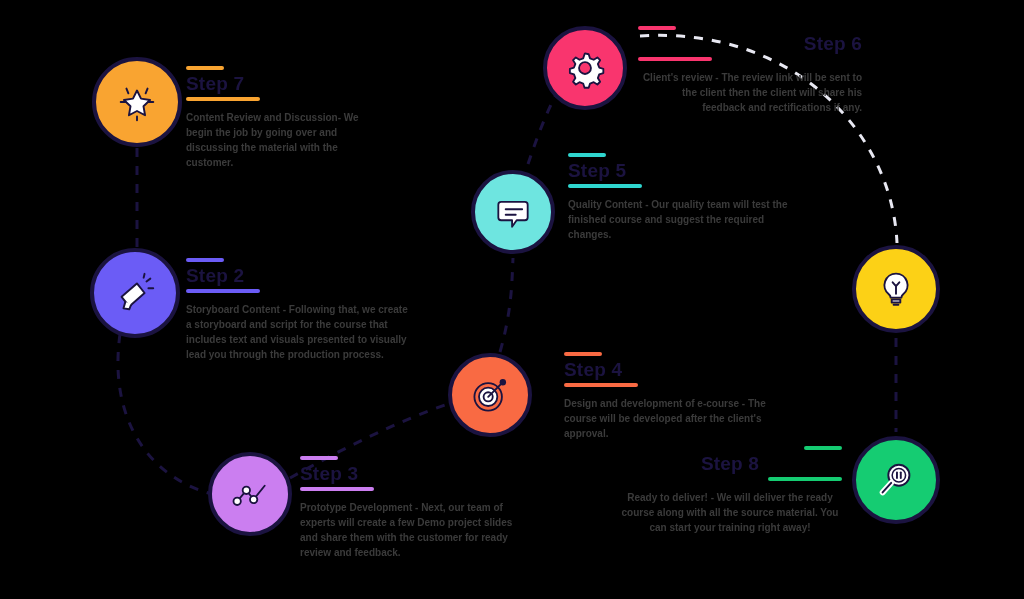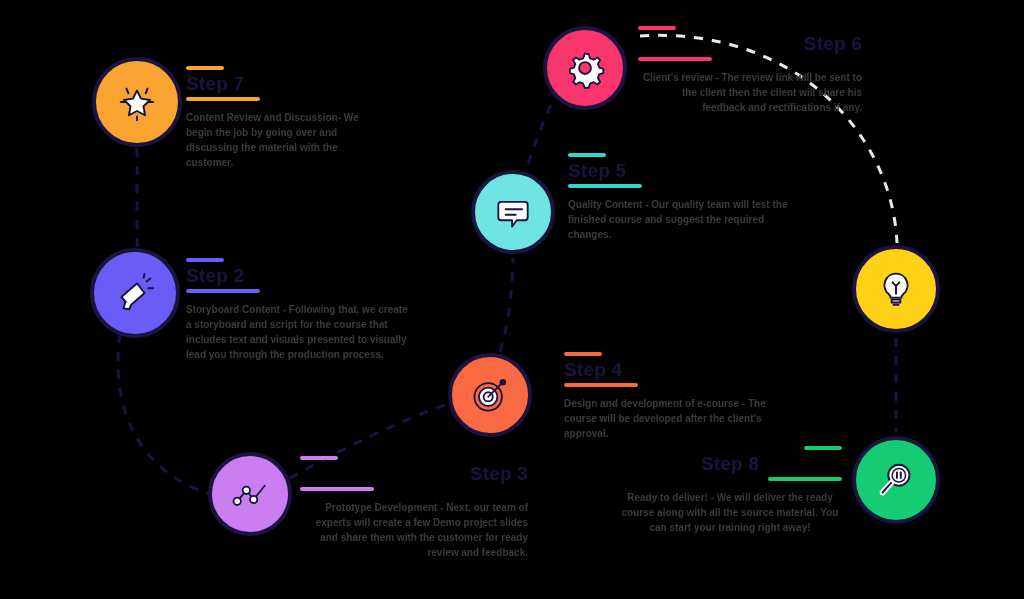--- a/index.html
+++ b/index.html
@@ -91,21 +91,21 @@
   <div class="node" style="left:208px;top:452px;width:84px;height:84px;background:#cb7ef0;">
     <span>
       <svg width="44" height="44" viewBox="0 0 48 48">
         <path d="M10 32 L20 20 L28 30 L40 15" fill="none" stroke="#1b1340" stroke-width="2" stroke-linecap="round" stroke-linejoin="round"></path>
         <circle cx="10" cy="32" r="4" fill="#fff" stroke="#1b1340" stroke-width="2"></circle>
         <circle cx="20" cy="20" r="4" fill="#fff" stroke="#1b1340" stroke-width="2"></circle>
         <circle cx="28" cy="30" r="4" fill="#fff" stroke="#1b1340" stroke-width="2"></circle>
       </svg>
     </span>
   </div>
-  <div class="block" style="left:300px;top:456px;width:228px;text-align:right;">
+  <div class="block" style="left:300px;top:456px;width:228px;">
     <div class="bar top" style="background:#cb7ef0;"></div>
     <div class="steptitle">Step 3</div>
     <div class="bar bot" style="background:#cb7ef0;"></div>
     <div class="desc">
       <b>Prototype Development - </b>
       <span>Next, our team of experts will create a few Demo project slides and share them with the customer for ready review and feedback.</span>
     </div>
   </div>
 
   <div class="node" style="left:448px;top:353px;width:84px;height:84px;background:#f96a43;">

